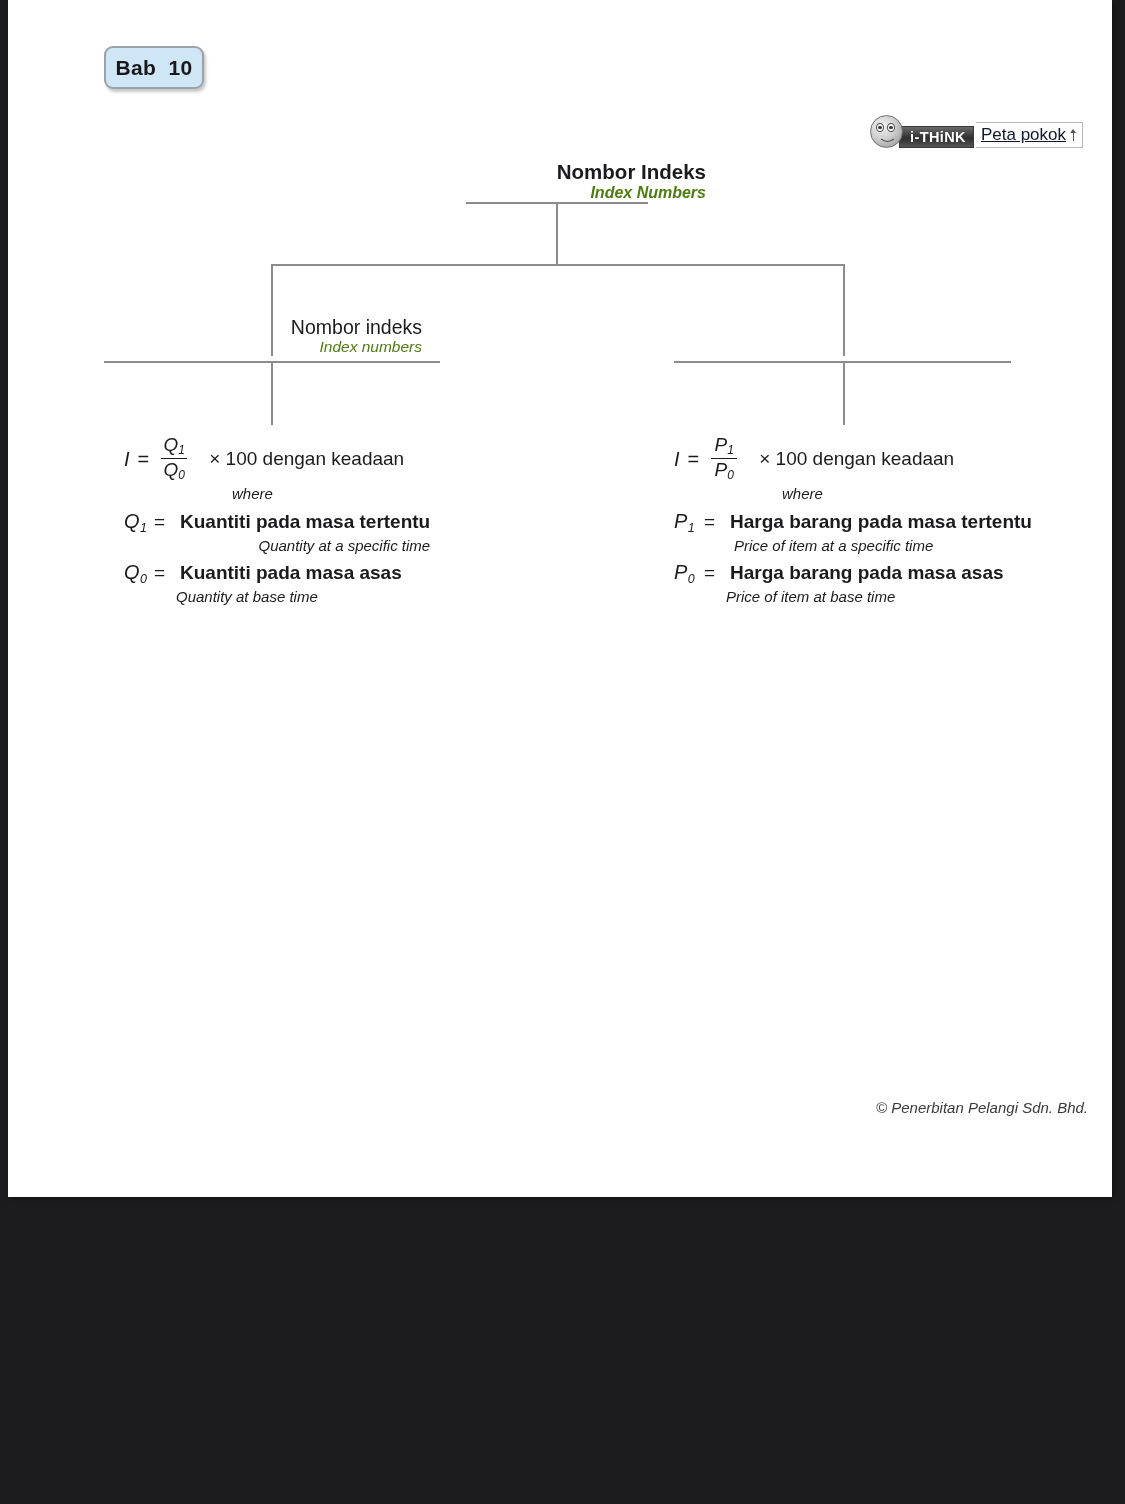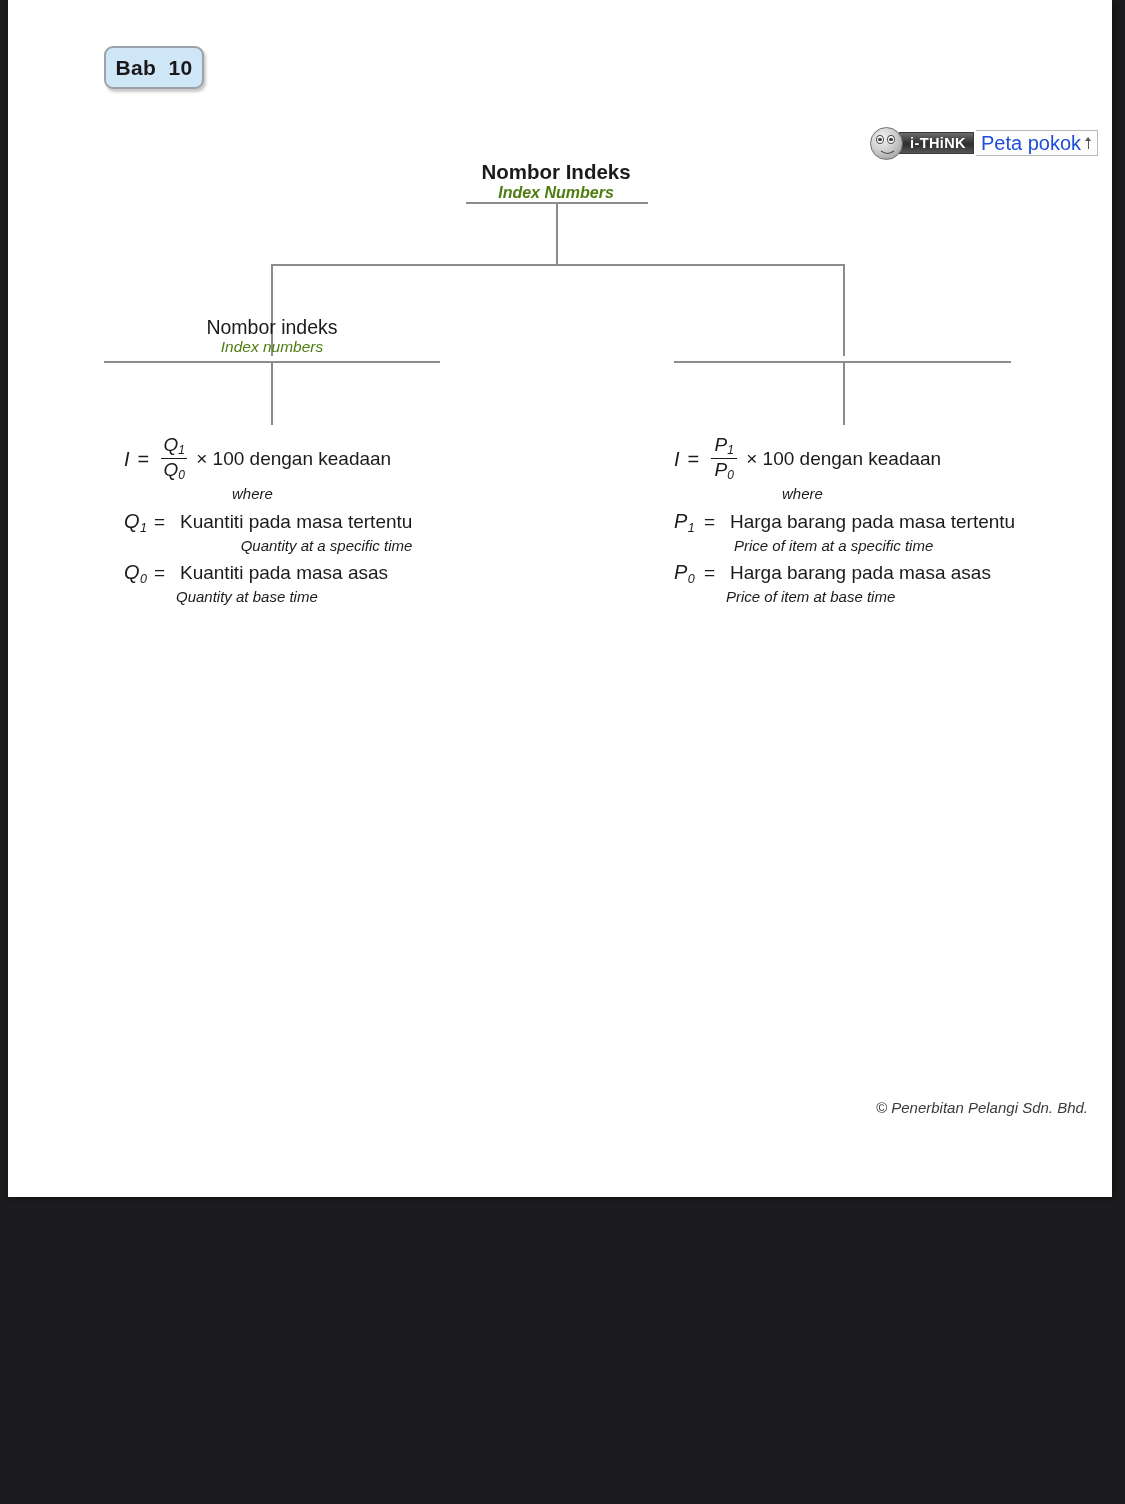--- a/index.html
+++ b/index.html
@@ -47,24 +47,24 @@
     font-weight: bold;
     color: #18181a;
     letter-spacing: 0.3px;
     white-space: pre;
   }
 
   
   #ithink-badge {
     position: absolute;
     left: 862px;
-    top: 126px;
+    top: 114px;
     height: 34px;
     display: flex;
-    align-items: center;
+    align-items: flex-end;
   }
   #ithink-face {
     width: 33px;
     height: 33px;
     border-radius: 50%;
     background: radial-gradient(circle at 36% 32%, #f2f2f2 0%, #cfcfcf 45%, #8d8d8d 100%);
     border: 1px solid #6f6f6f;
     position: relative;
     box-sizing: border-box;
     flex: none;
@@ -123,22 +123,23 @@
     margin-left: 2px;
     padding: 0 4px 0 5px;
     border: 1px solid #b9b9b9;
     border-left: none;
     background: #fdfdfd;
     display: flex;
     align-items: center;
     box-sizing: border-box;
   }
   #ithink-label .label-text {
-    font-size: 20px;
-    color: #1d4ed8;
+    font-size: 17px;
+    color: #0f172a;
+    text-decoration: underline;
   }
   #ithink-label .tree-mark {
     margin-left: 3px;
     width: 9px;
     height: 14px;
     position: relative;
   }
   #ithink-label .tree-mark:before {
     content: "";
     position: absolute;
@@ -169,21 +170,21 @@
 
   .rule {
     position: absolute;
     height: 2px;
     background: #8c8c8c;
   }
 
   
   .node {
     position: absolute;
-    text-align: center;
+    text-align: right;
   }
   .node .ms {
     color: #1b1b1d;
     line-height: 1.15;
     white-space: nowrap;
   }
   .node .en {
     color: #4d7c0f;
     font-style: italic;
     line-height: 1.15;
@@ -239,36 +240,36 @@
   }
   .frac .bar {
     width: 100%;
     min-width: 26px;
     height: 1.6px;
     background: #1b1b1d;
     margin: 1px 0;
   }
   .f-tail {
     font-size: 19px;
-    margin-left: 5px;
+    margin-left: 18px;
     align-self: center;
   }
   .where-line {
     font-style: italic;
     font-size: 15px;
     color: #1b1b1d;
   }
   .f-def-row {
     display: flex;
     align-items: baseline;
     white-space: nowrap;
   }
   .f-def-row .def-var { width: 30px; }
   .f-def-row .def-eq  { width: 26px; font-size: 19px; }
-  .f-def-row .def-txt { font-size: 19px; }
+  .f-def-row .def-txt { font-size: 19px; font-weight: bold; }
   .f-sub-en {
     font-style: italic;
     font-size: 15px;
     color: #1b1b1d;
   }
 
   
   #footer-copyright {
     position: absolute;
     left: 868px;

